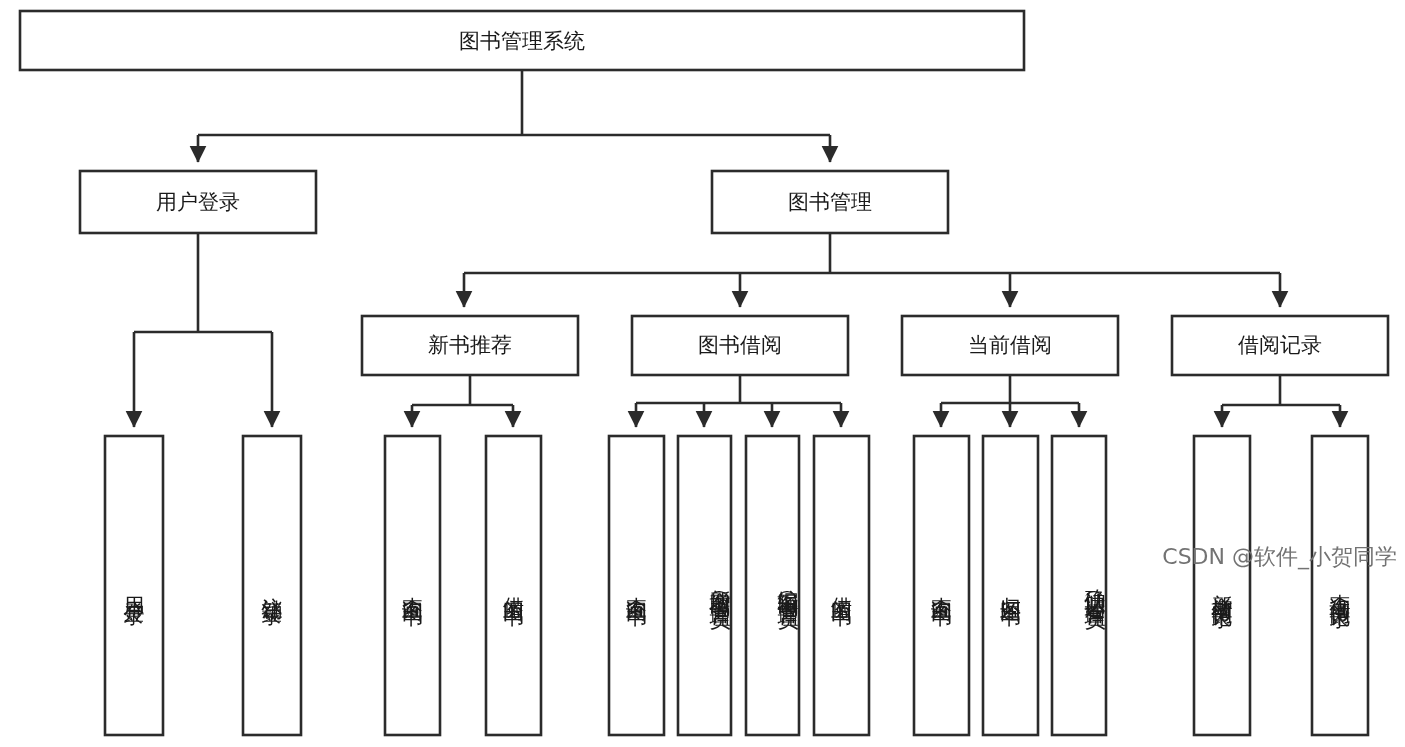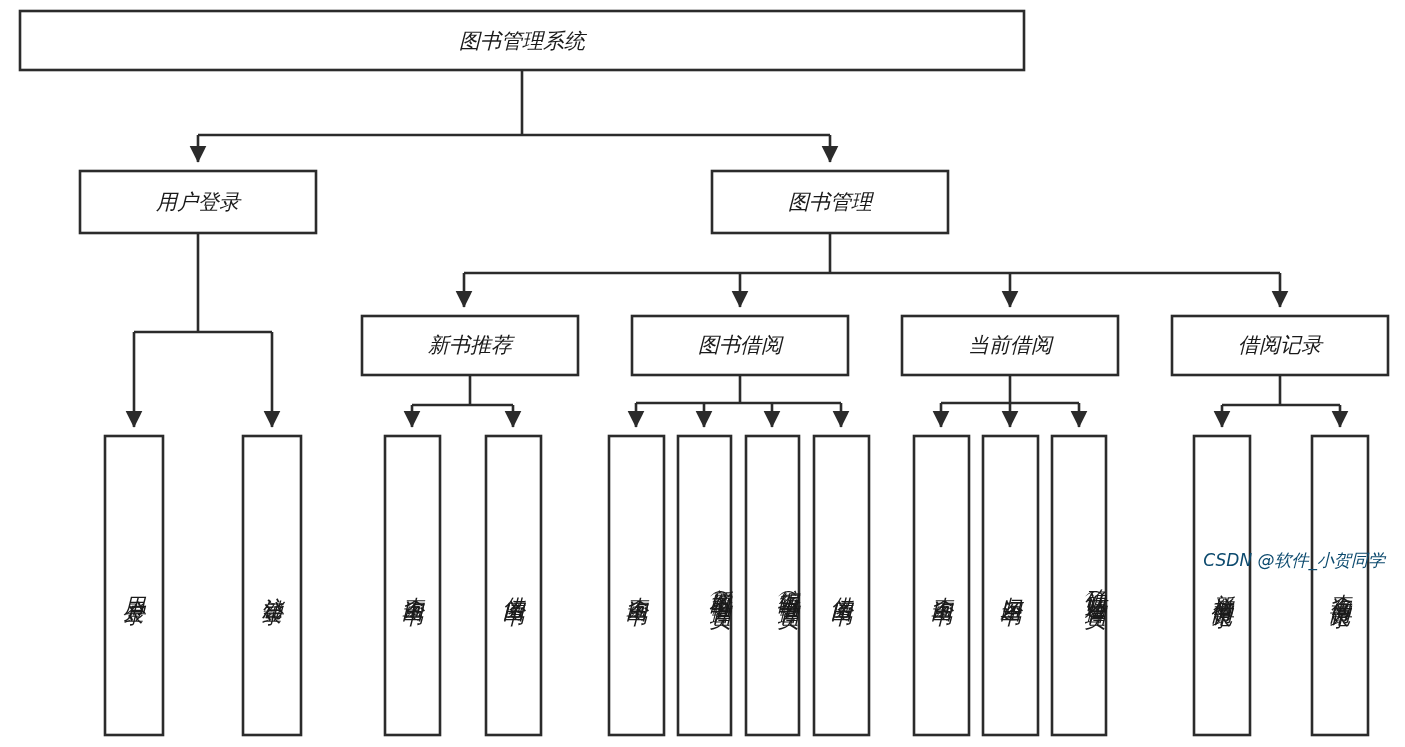--- a/index.html
+++ b/index.html
@@ -11,21 +11,20 @@
     width: 1405px;
     height: 747px;
     font-family: "DejaVu Sans", "Liberation Sans", sans-serif;
     overflow: hidden;
   }
   #diagram-root {
     position: relative;
     width: 1405px;
     height: 578px;
     background: #ffffff;
-    font-style: italic;
   }
   svg#tree-svg {
     position: absolute;
     top: 0;
     left: 0;
     width: 1405px;
     height: 747px;
     display: block;
   }
   .node-box {
@@ -57,25 +56,25 @@
     font-size: 21px;
     line-height: 1.05;
     color: #1a1a1a;
     letter-spacing: 3px;
     text-align: center;
     white-space: nowrap;
     pointer-events: none;
   }
   #watermark {
     position: absolute;
-    right: 20px;
+    right: 8px;
     bottom: 6px;
     font-family: "DejaVu Sans", "Liberation Sans", sans-serif;
-    font-size: 17px;
-    color: #0c4a6e;
+    font-size: 22px;
+    color: #737373;
     white-space: nowrap;
   }
 </style>
 </head>
 <body>
 
 <div id="diagram-root">
 
   <svg id="tree-svg" viewBox="0 0 1405 747">
     <defs>

